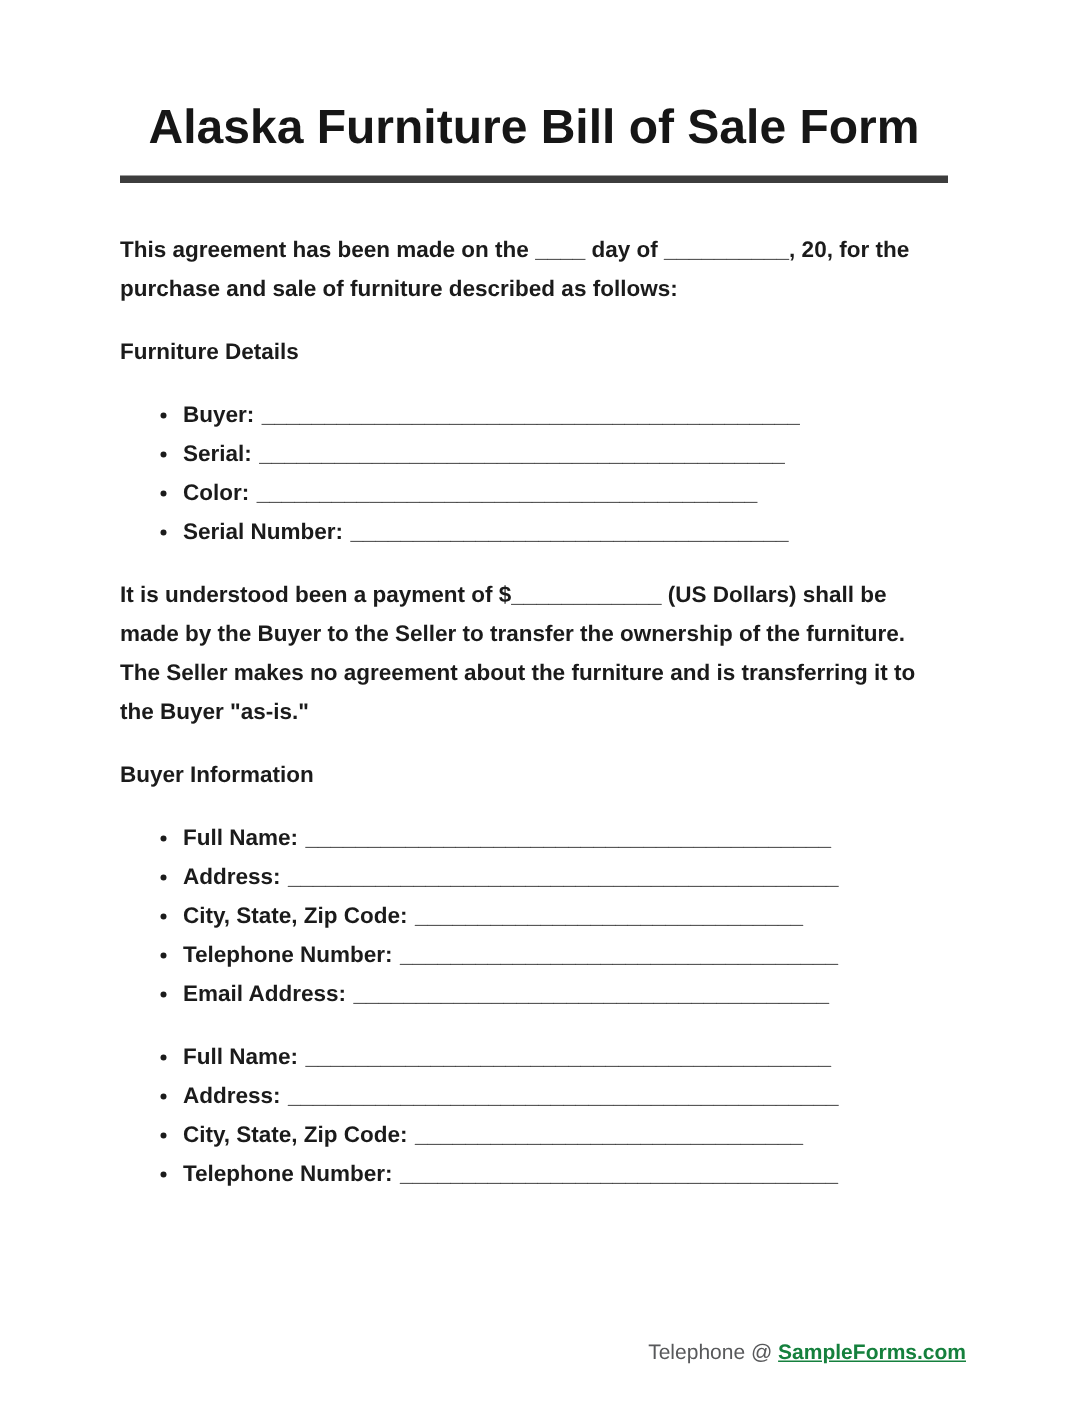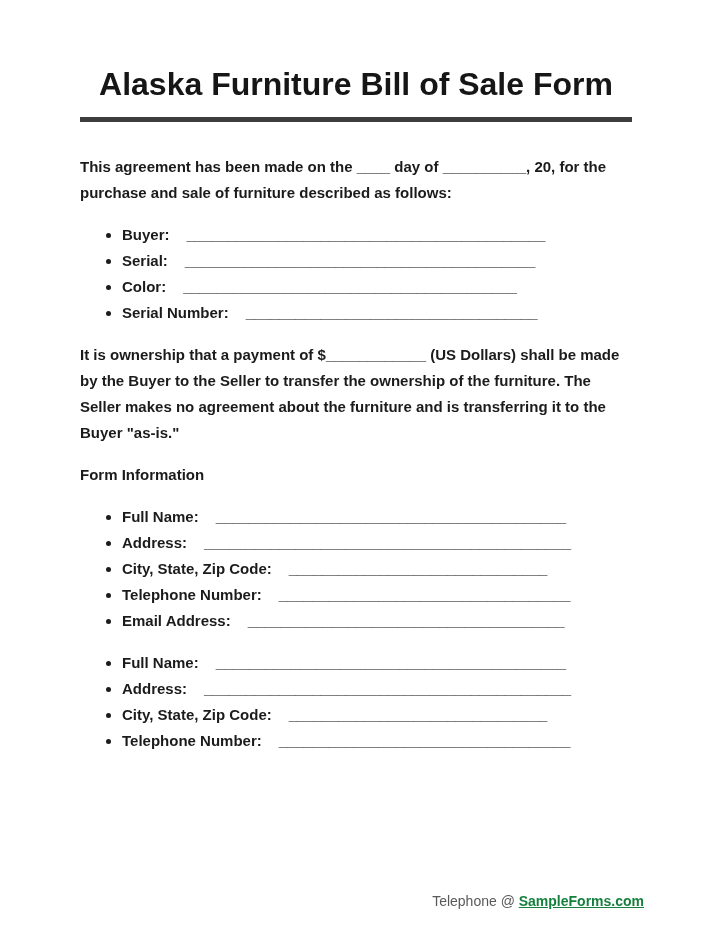--- a/index.html
+++ b/index.html
@@ -47,21 +47,21 @@
   ul.field-list {
     margin: 16px 0 0 0;
     padding: 0 0 0 42px;
     list-style: disc;
   }
   ul.field-list li {
     font-size: 15px;
     line-height: 26px;
     font-weight: 700;
   }
-  .blank { margin-left: 17px; letter-spacing: 0; white-space: nowrap; }
+  .blank { margin-left: 5px; letter-spacing: 0; white-space: nowrap; }
   .blank-inline { white-space: nowrap; }
   .footer {
     position: absolute;
     top: 891px;
     right: 80px;
     font-size: 14px;
     line-height: 20px;
   }
   .copyright-text {
     color: #58595b;
@@ -77,31 +77,32 @@
 </head>
 <body>
 
 <div class="page">
 
   <h1 class="form-title">Alaska Furniture Bill of Sale Form</h1>
   <div class="divider"></div>
 
   <p class="body-text para intro"><span>This agreement has been made on the </span><span class="blank-inline">____</span><span> day of </span><span class="blank-inline">__________</span><span>, 20, for the purchase and sale of furniture described as follows:</span></p>
 
+  <h2 class="section-heading">Furniture Details</h2>
 
   <ul class="field-list">
     <li><span>Buyer:</span><span class="blank">___________________________________________</span></li>
     <li><span>Serial:</span><span class="blank">__________________________________________</span></li>
     <li><span>Color:</span><span class="blank">________________________________________</span></li>
     <li><span>Serial Number:</span><span class="blank">___________________________________</span></li>
   </ul>
 
-  <p class="body-text para"><span>It is ownership that a payment of $</span><span class="blank-inline">____________</span><span> (US Dollars) shall be made by the Buyer to the Seller to transfer the ownership of the furniture. The Seller makes no agreement about the furniture and is transferring it to the Buyer "as-is."</span></p>
+  <p class="body-text para"><span>It is understood been a payment of $</span><span class="blank-inline">____________</span><span> (US Dollars) shall be made by the Buyer to the Seller to transfer the ownership of the furniture. The Seller makes no agreement about the furniture and is transferring it to the Buyer "as-is."</span></p>
 
-  <h2 class="section-heading">Form Information</h2>
+  <h2 class="section-heading">Buyer Information</h2>
 
   <ul class="field-list">
     <li><span>Full Name:</span><span class="blank">__________________________________________</span></li>
     <li><span>Address:</span><span class="blank">____________________________________________</span></li>
     <li><span>City, State, Zip Code:</span><span class="blank">_______________________________</span></li>
     <li><span>Telephone Number:</span><span class="blank">___________________________________</span></li>
     <li><span>Email Address:</span><span class="blank">______________________________________</span></li>
   </ul>
 
 

